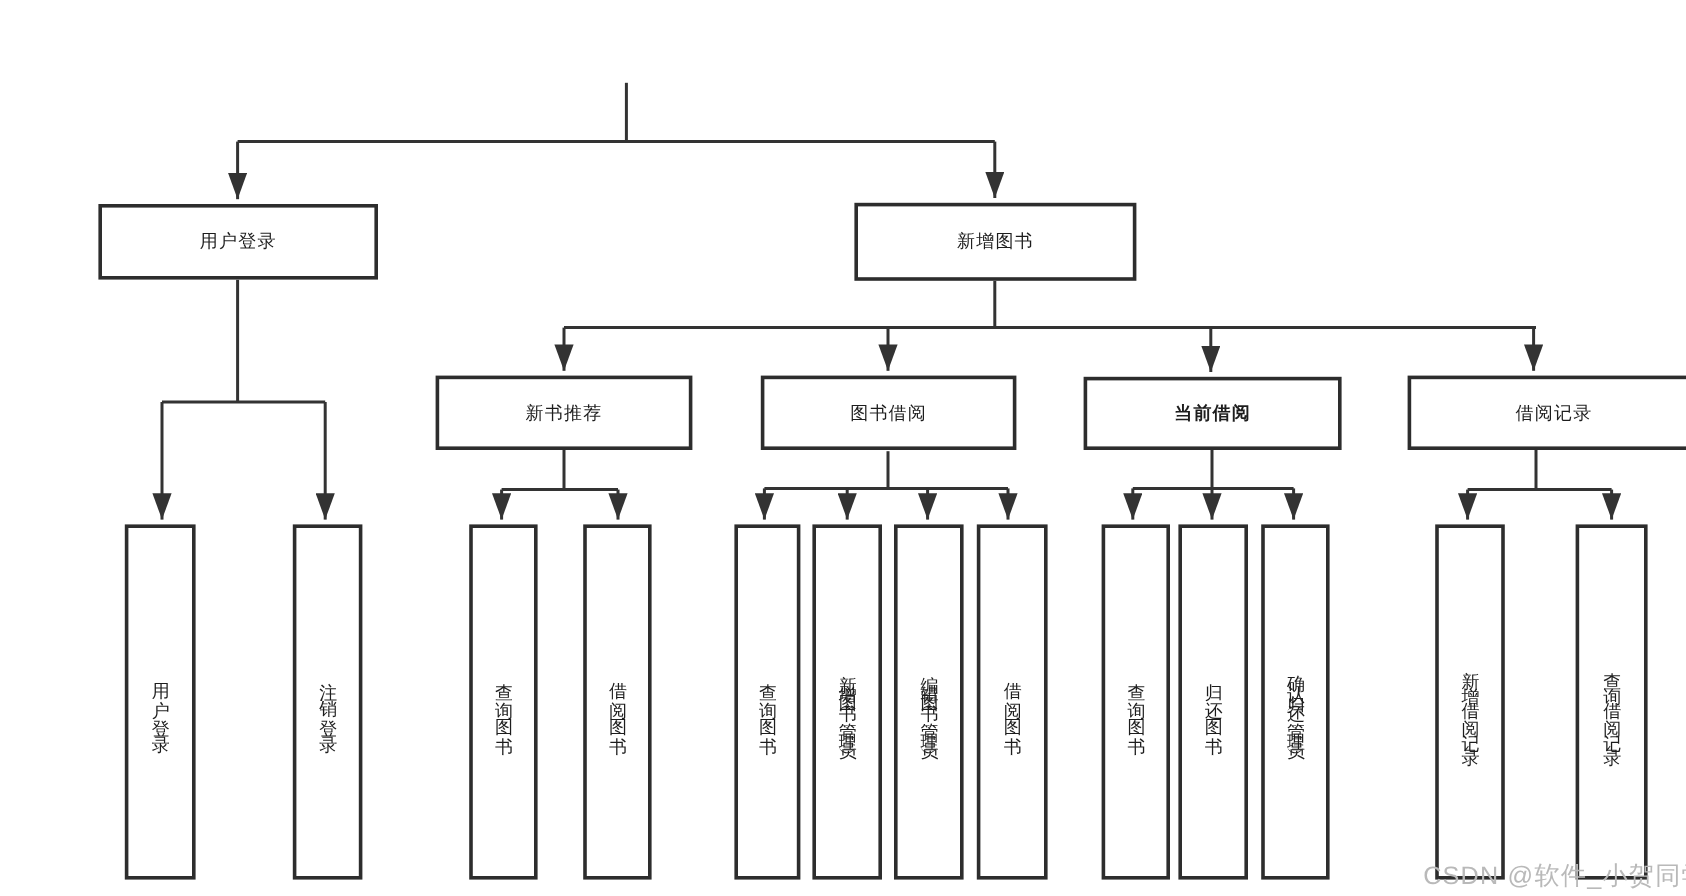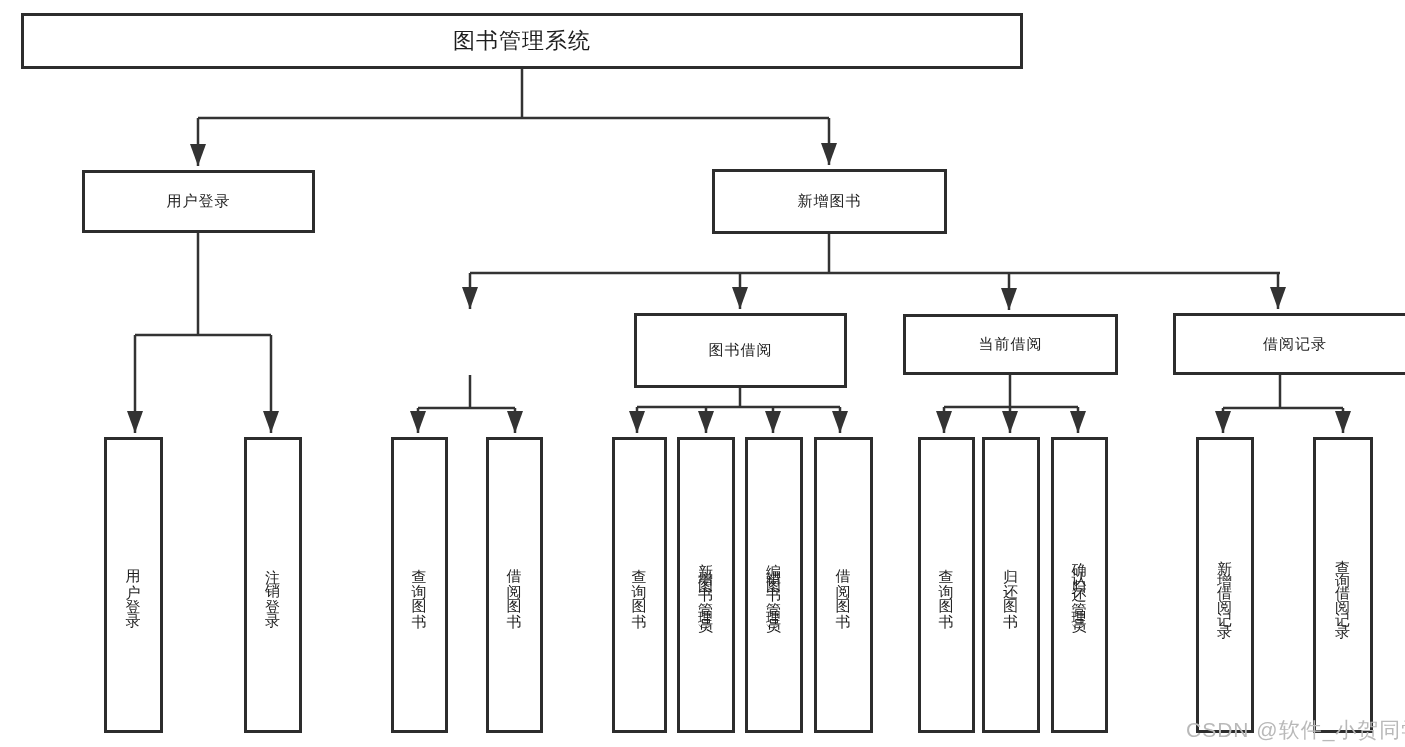--- a/index.html
+++ b/index.html
@@ -112,27 +112,27 @@
     </g>
 
     <g stroke="#333333" stroke-width="2.5" fill="none">
       <path d="M1280 375 V408"></path>
       <path d="M1223 408 H1343"></path>
       <path d="M1223 408 V433" marker-end="url(#arrow)"></path>
       <path d="M1343 408 V433" marker-end="url(#arrow)"></path>
     </g>
   </svg>
 
-  <div class="box" style="left:21px; top:13px; width:1002px; height:56px; font-size:22px;">图书管理系统</div>
 
   <div class="box" style="left:82px; top:170px; width:233px; height:63px;">用户登录</div>
   <div class="box" style="left:712px; top:169px; width:235px; height:65px;">新增图书</div>
 
-  <div class="box" style="left:634px; top:313px; width:213px; height:75px;">图书借阅</div>
-  <div class="box" style="left:903px; top:314px; width:215px; height:61px;">当前借阅</div>
+  <div class="box" style="left:363px; top:313px; width:214px; height:62px;">新书推荐</div>
+  <div class="box" style="left:634px; top:313px; width:213px; height:62px;">图书借阅</div>
+  <div class="box" style="left:903px; top:314px; width:215px; height:61px;font-weight:bold;">当前借阅</div>
   <div class="box" style="left:1173px; top:313px; width:244px; height:62px;">借阅记录</div>
 
   <div class="box vbox" style="left:104px; top:437px; width:59px; height:296px;">用户登录</div>
   <div class="box vbox" style="left:244px; top:437px; width:58px; height:296px;">注销登录</div>
 
   <div class="box vbox" style="left:391px; top:437px; width:57px; height:296px;">查询图书</div>
   <div class="box vbox" style="left:486px; top:437px; width:57px; height:296px;">借阅图书</div>
 
   <div class="box vbox" style="left:612px; top:437px; width:55px; height:296px;">查询图书</div>
   <div class="box vbox vbox-long" style="left:677px; top:437px; width:58px; height:296px;">新增图书（管理员）</div>

